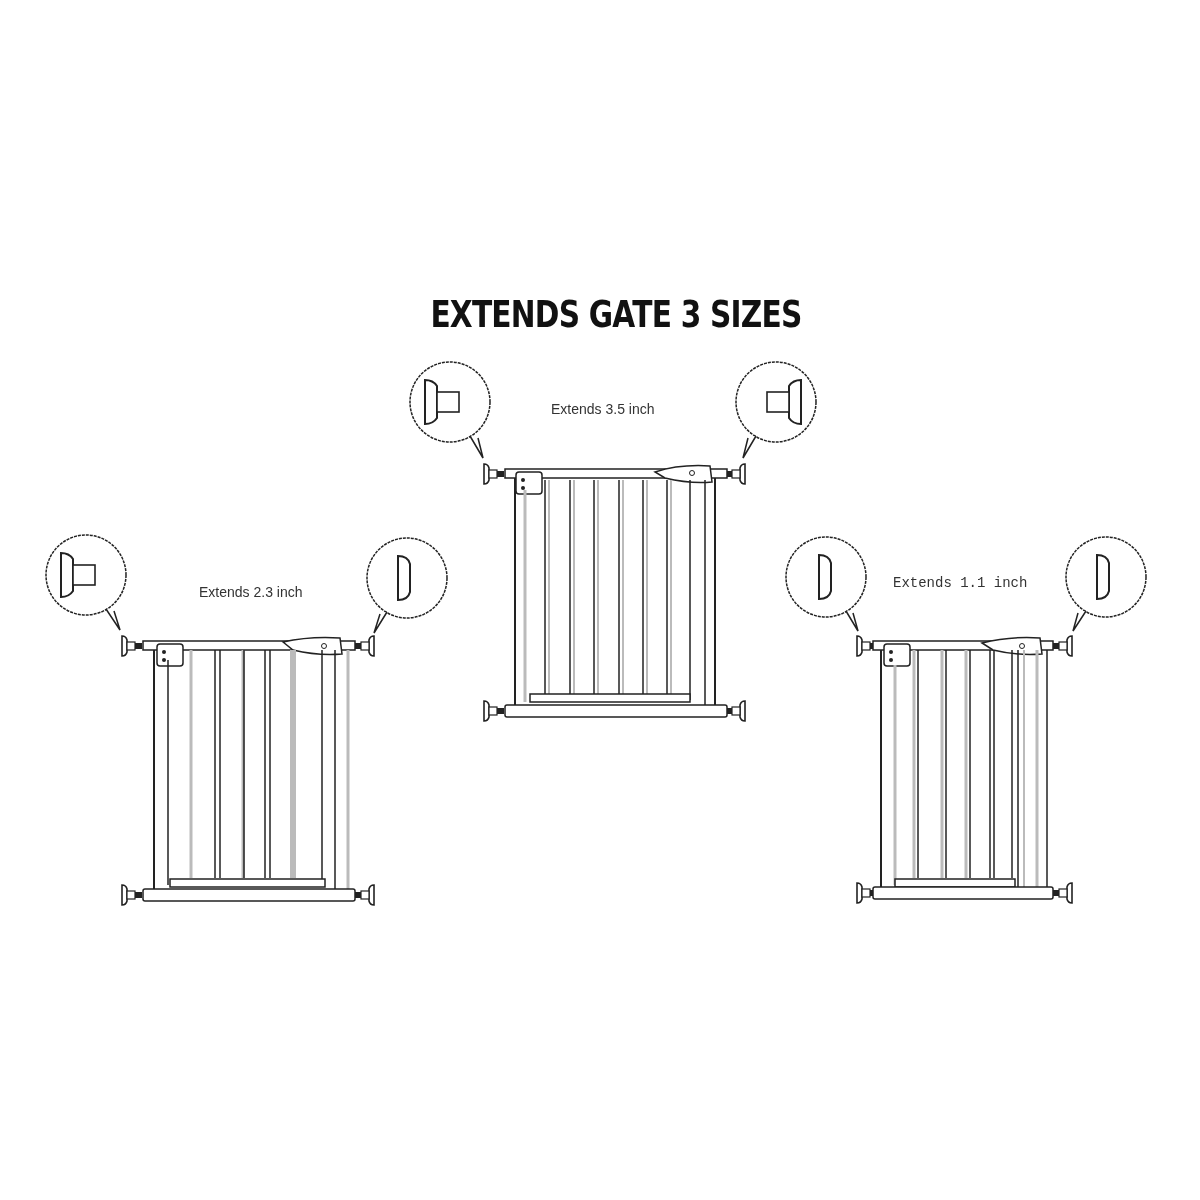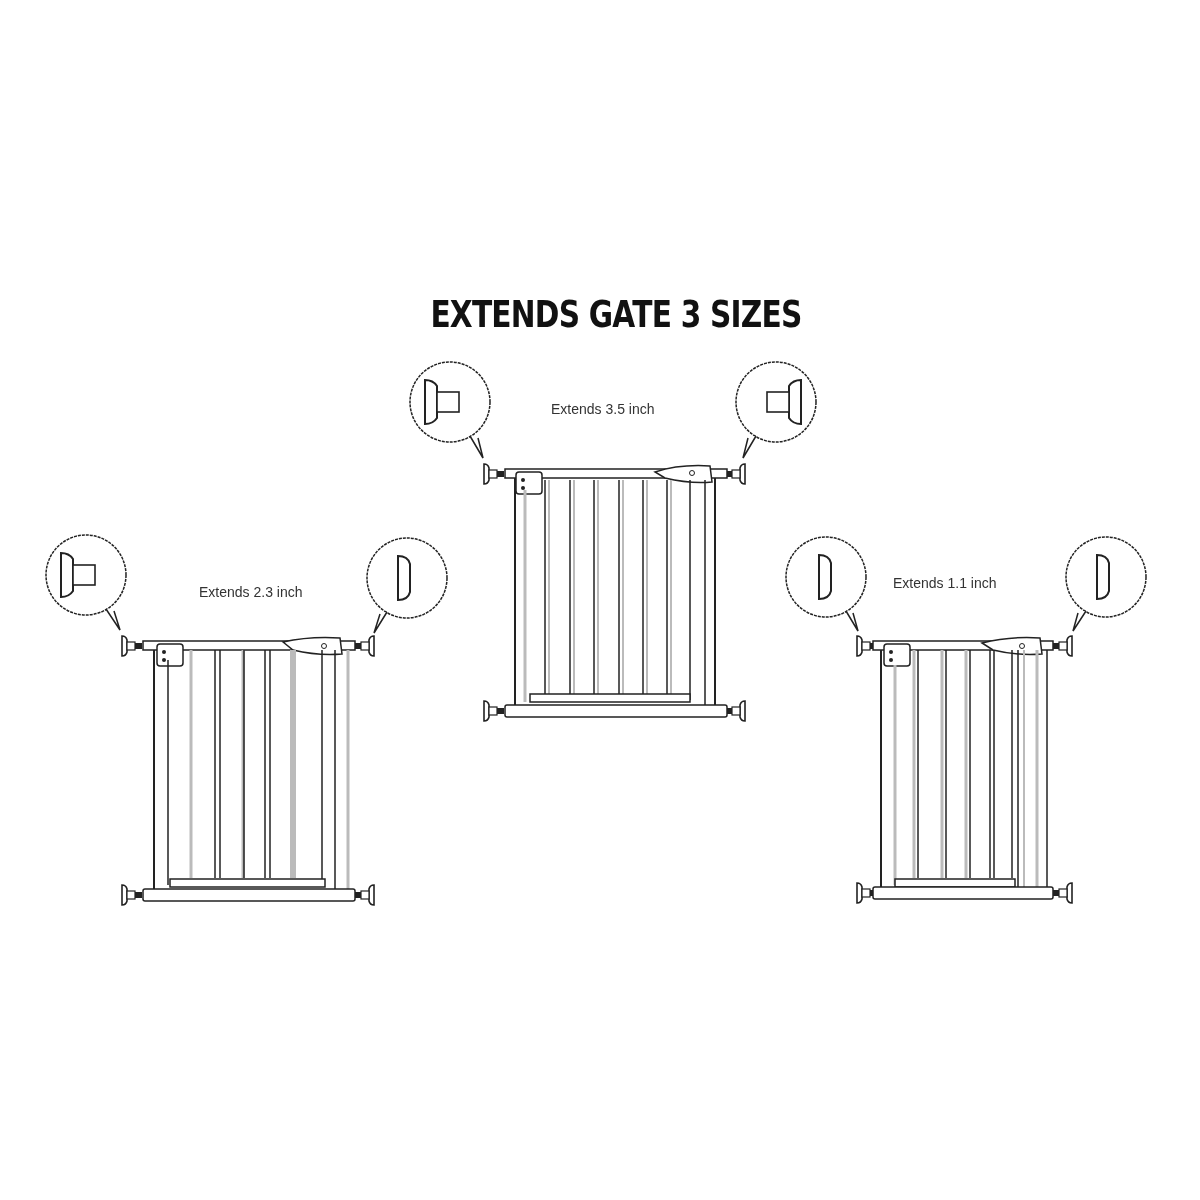--- a/index.html
+++ b/index.html
@@ -12,21 +12,21 @@
   .label { position:absolute; font-size:14px; color:#333; white-space:nowrap; }
   svg.art { position:absolute; left:0; top:0; }
 </style>
 </head>
 <body>
 
 <div class="title">EXTENDS GATE 3 SIZES</div>
 
 <div class="label" style="left:551px; top:401px;">Extends 3.5 inch</div>
 <div class="label" style="left:187px; top:584px;margin-left:12px;">Extends 2.3 inch</div>
-<div class="label" style="left:893px; top:575px;">Extends 1.1 inch</div>
+<div class="label" style="left:893px; top:575px;font-family:Liberation Mono, monospace;">Extends 1.1 inch</div>
 
 <svg class="art" width="1200" height="1200" viewBox="0 0 1200 1200" xmlns="http://www.w3.org/2000/svg">
   <defs>
 
     <g id="adLong">
       <path d="M-18,-22 Q-10,-22 -6,-16 L-6,16 Q-10,22 -18,22 Z" fill="#fff" stroke="#222" stroke-width="2"></path>
       <rect x="-6" y="-10" width="22" height="20" fill="#fff" stroke="#222" stroke-width="1.6"></rect>
     </g>
     <g id="adShort">
       <path d="M-6,-22 Q4,-22 6,-14 L6,14 Q4,22 -6,22 Z" fill="#fff" stroke="#222" stroke-width="2"></path>

